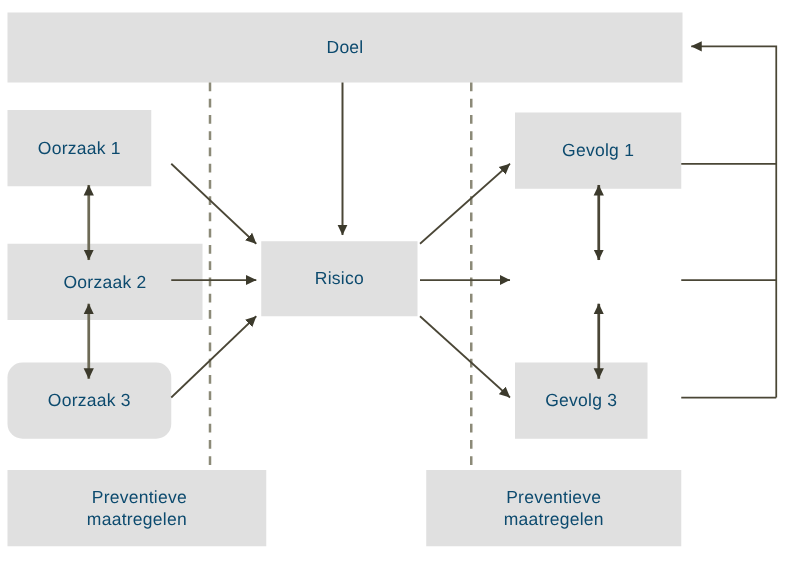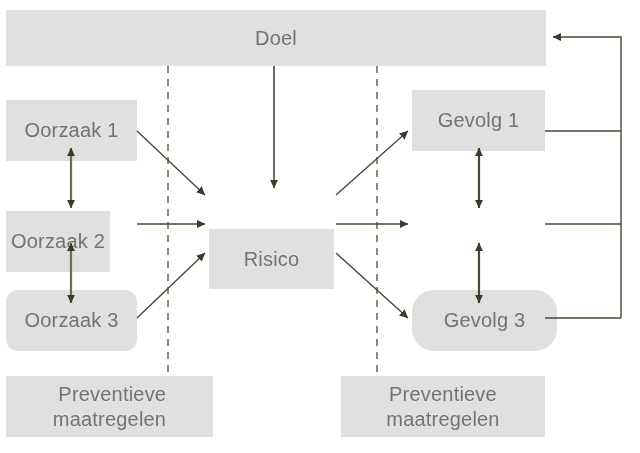--- a/index.html
+++ b/index.html
@@ -13,26 +13,26 @@
   #canvas {
     position: relative;
     width: 640px;
     height: 453px;
     background: #ffffff;
     overflow: hidden;
   }
   .node {
     position: absolute;
     background: #e0e0e0;
-    color: #737373;
+    color: #0c4a6e;
     display: flex;
     align-items: center;
     justify-content: center;
     text-align: center;
-    font-size: 20px;
+    font-size: 14px;
     line-height: 1.25;
     letter-spacing: 0.2px;
     box-sizing: border-box;
   }
   .node.two-line {
     white-space: pre-line;
   }
   svg.overlay {
     position: absolute;
     left: 0;
@@ -45,42 +45,42 @@
 </style>
 </head>
 <body>
 
 <div id="canvas">
 
   <div class="node" style="left:6px; top:10px; width:540px; height:56px;">
     <span class="lbl">Doel</span>
   </div>
 
-  <div class="node" style="left:6px; top:100px; width:131px; height:61px;">
+  <div class="node" style="left:6px; top:88px; width:115px; height:61px;">
     <span class="lbl">Oorzaak 1</span>
   </div>
 
-  <div class="node" style="left:6px; top:211px; width:104px; height:61px;">
+  <div class="node" style="left:6px; top:195px; width:156px; height:61px;">
     <span class="lbl">Oorzaak 2</span>
   </div>
 
   <div class="node" style="left:6px; top:290px; width:131px; height:61px;border-radius:12px;">
     <span class="lbl">Oorzaak 3</span>
   </div>
 
-  <div class="node" style="left:209px; top:193px; width:125px; height:60px;margin-top:36px;">
+  <div class="node" style="left:209px; top:193px; width:125px; height:60px;">
     <span class="lbl">Risico</span>
   </div>
 
   <div class="node" style="left:412px; top:90px; width:133px; height:61px;text-align:center;">
     <span class="lbl">Gevolg 1</span>
   </div>
 
 
-  <div class="node" style="left:412px; top:290px; width:145px; height:61px;border-radius:22px;">
+  <div class="node" style="left:412px; top:290px; width:106px; height:61px;">
     <span class="lbl">Gevolg 3</span>
   </div>
 
   <div class="node two-line" style="left:6px; top:376px; width:207px; height:61px;text-align:right;">
     <span class="lbl">Preventieve
 maatregelen</span>
   </div>
 
   <div class="node two-line" style="left:341px; top:376px; width:204px; height:61px;">
     <span class="lbl">Preventieve

